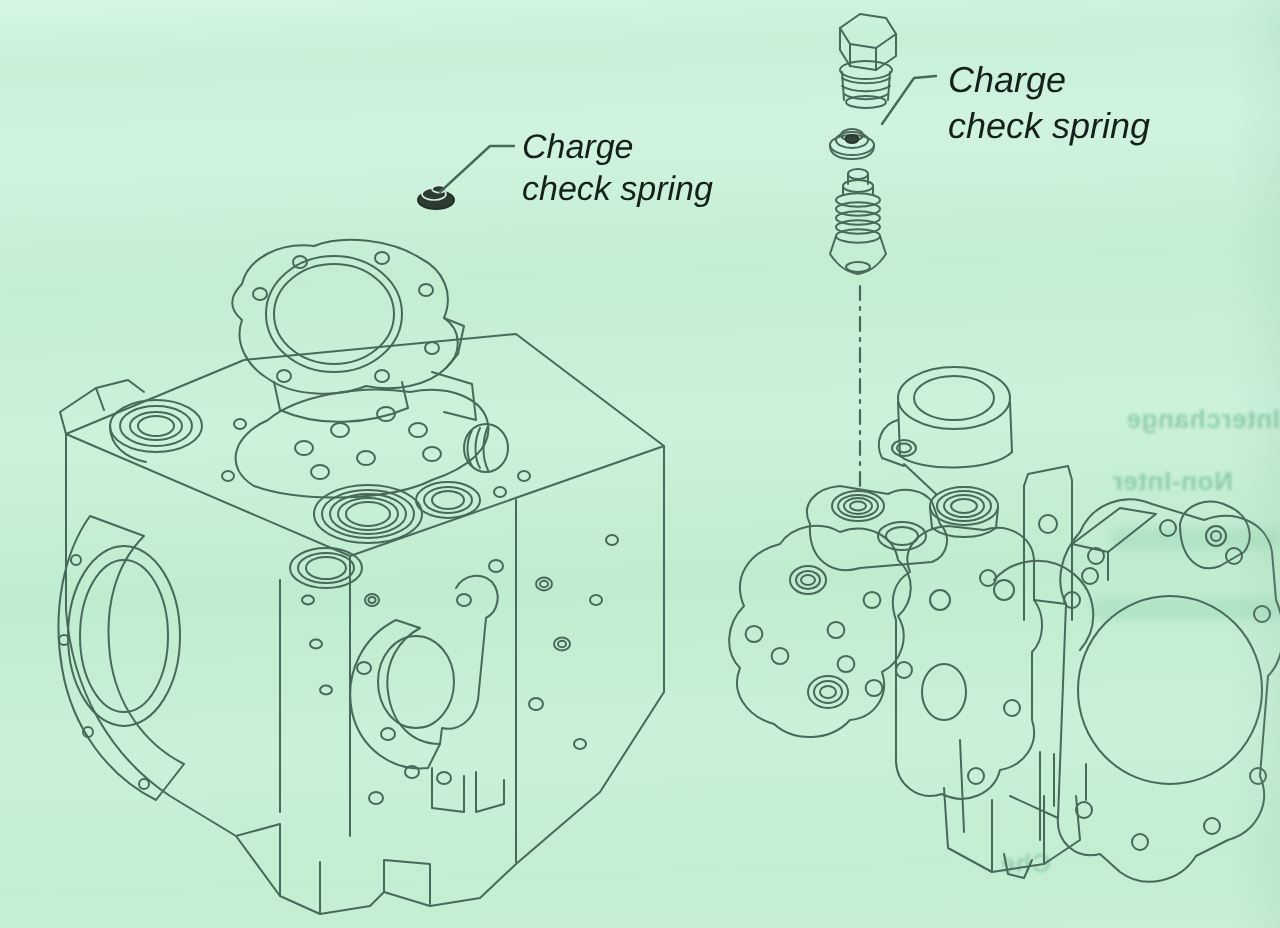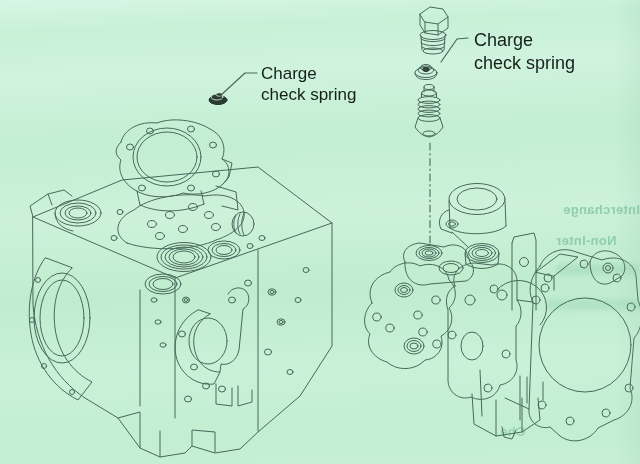--- a/index.html
+++ b/index.html
@@ -11,21 +11,21 @@
         #ccf2da 46%, #bfecce 62%, #c9f1d8 78%, #c2eed1 92%, #c8f0d6 100%);
     font-family:"Liberation Sans", sans-serif;
   }
   .stage::after{ 
     content:"";position:absolute;top:0;right:0;width:26px;height:100%;
     background:linear-gradient(90deg, rgba(140,190,165,0) 0%, rgba(140,190,165,.14) 100%);
     pointer-events:none;
   }
   svg.art{position:absolute;left:0;top:0;}
   .callout{
-    position:absolute;color:#15201a;white-space:nowrap;
+    position:absolute;color:#15201a;white-space:nowrap;font-style:italic;
   }
   .callout-left{left:261px;top:63px;font-size:17px;line-height:21px;}
   .callout-right{left:474px;top:29px;font-size:18px;line-height:23px;}
   .callout span{display:block;}
   .ghost{
     position:absolute;color:rgba(125,195,158,.75);
     transform:scaleX(-1);filter:blur(.7px);
     font-size:13px;font-weight:bold;letter-spacing:.3px;white-space:nowrap;
   }
   .ghost-1{left:543px;top:202px;width:97px;text-align:left;}

